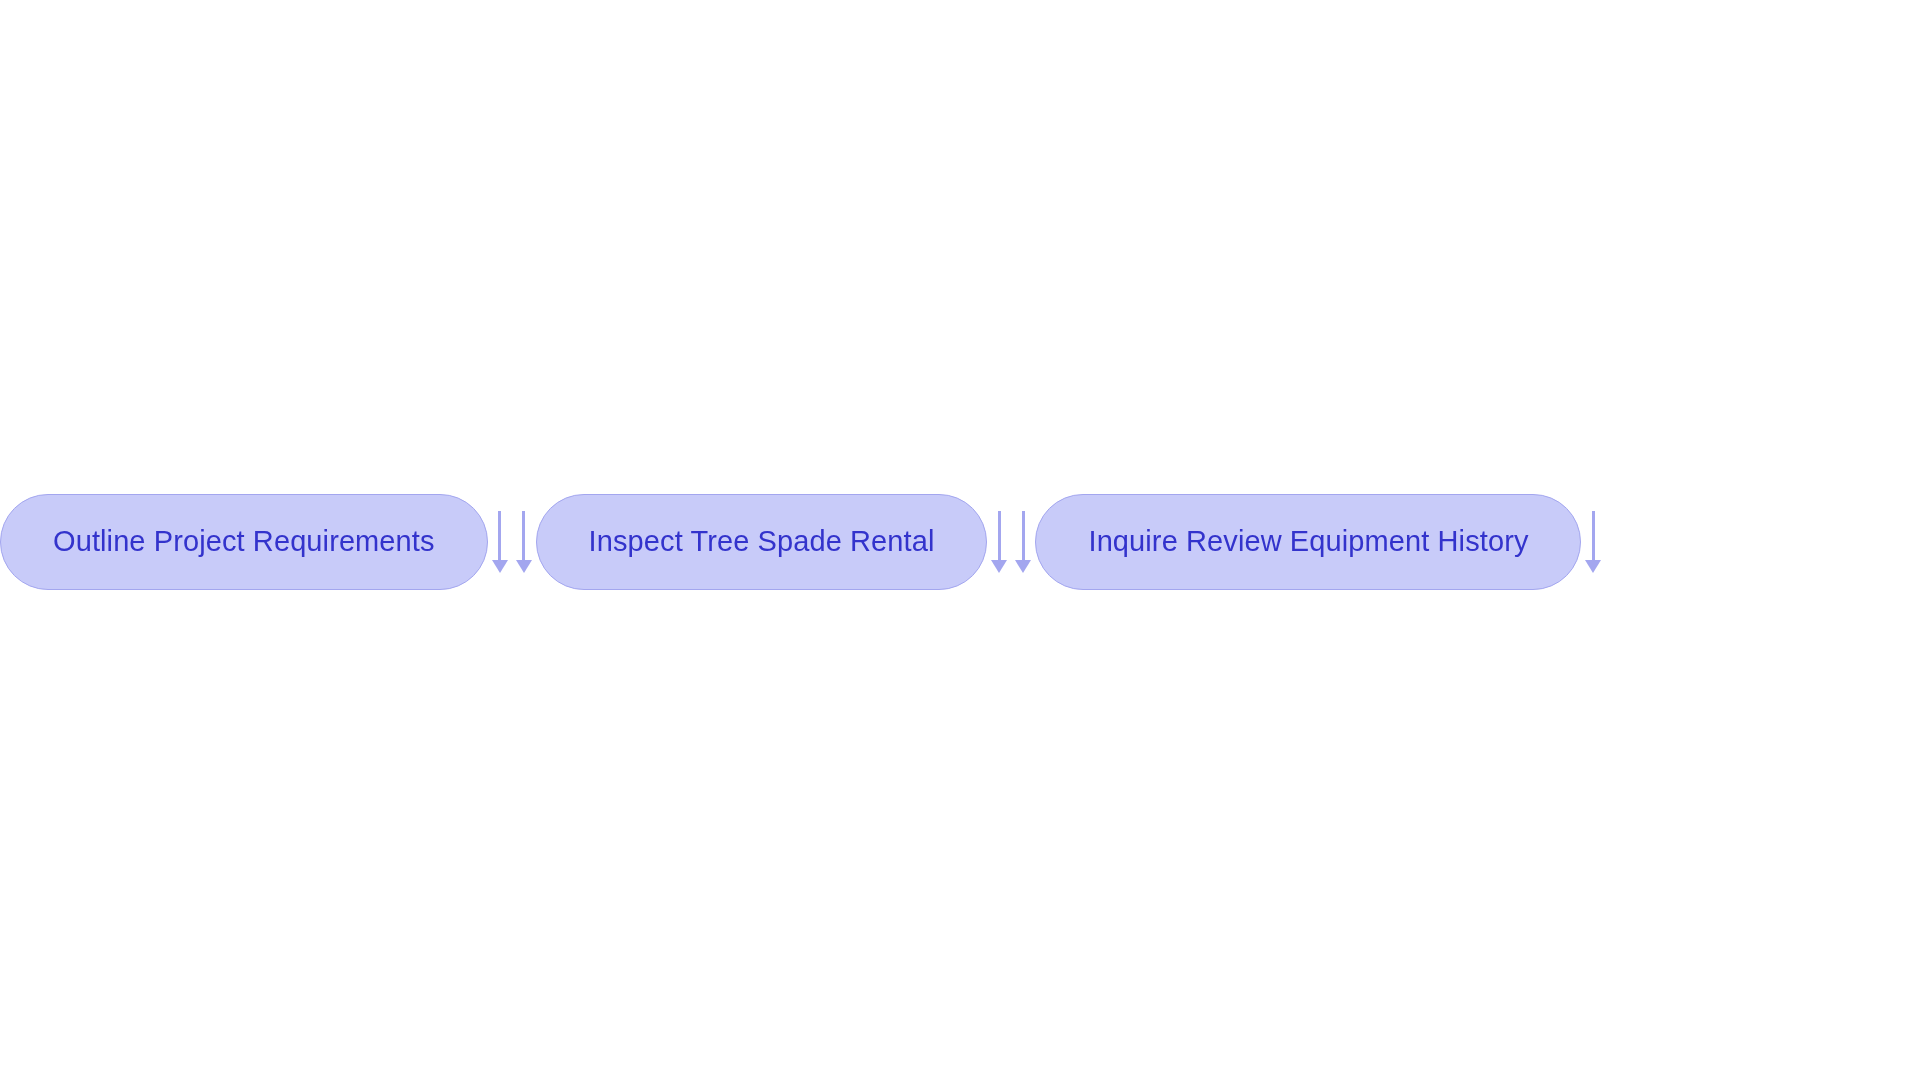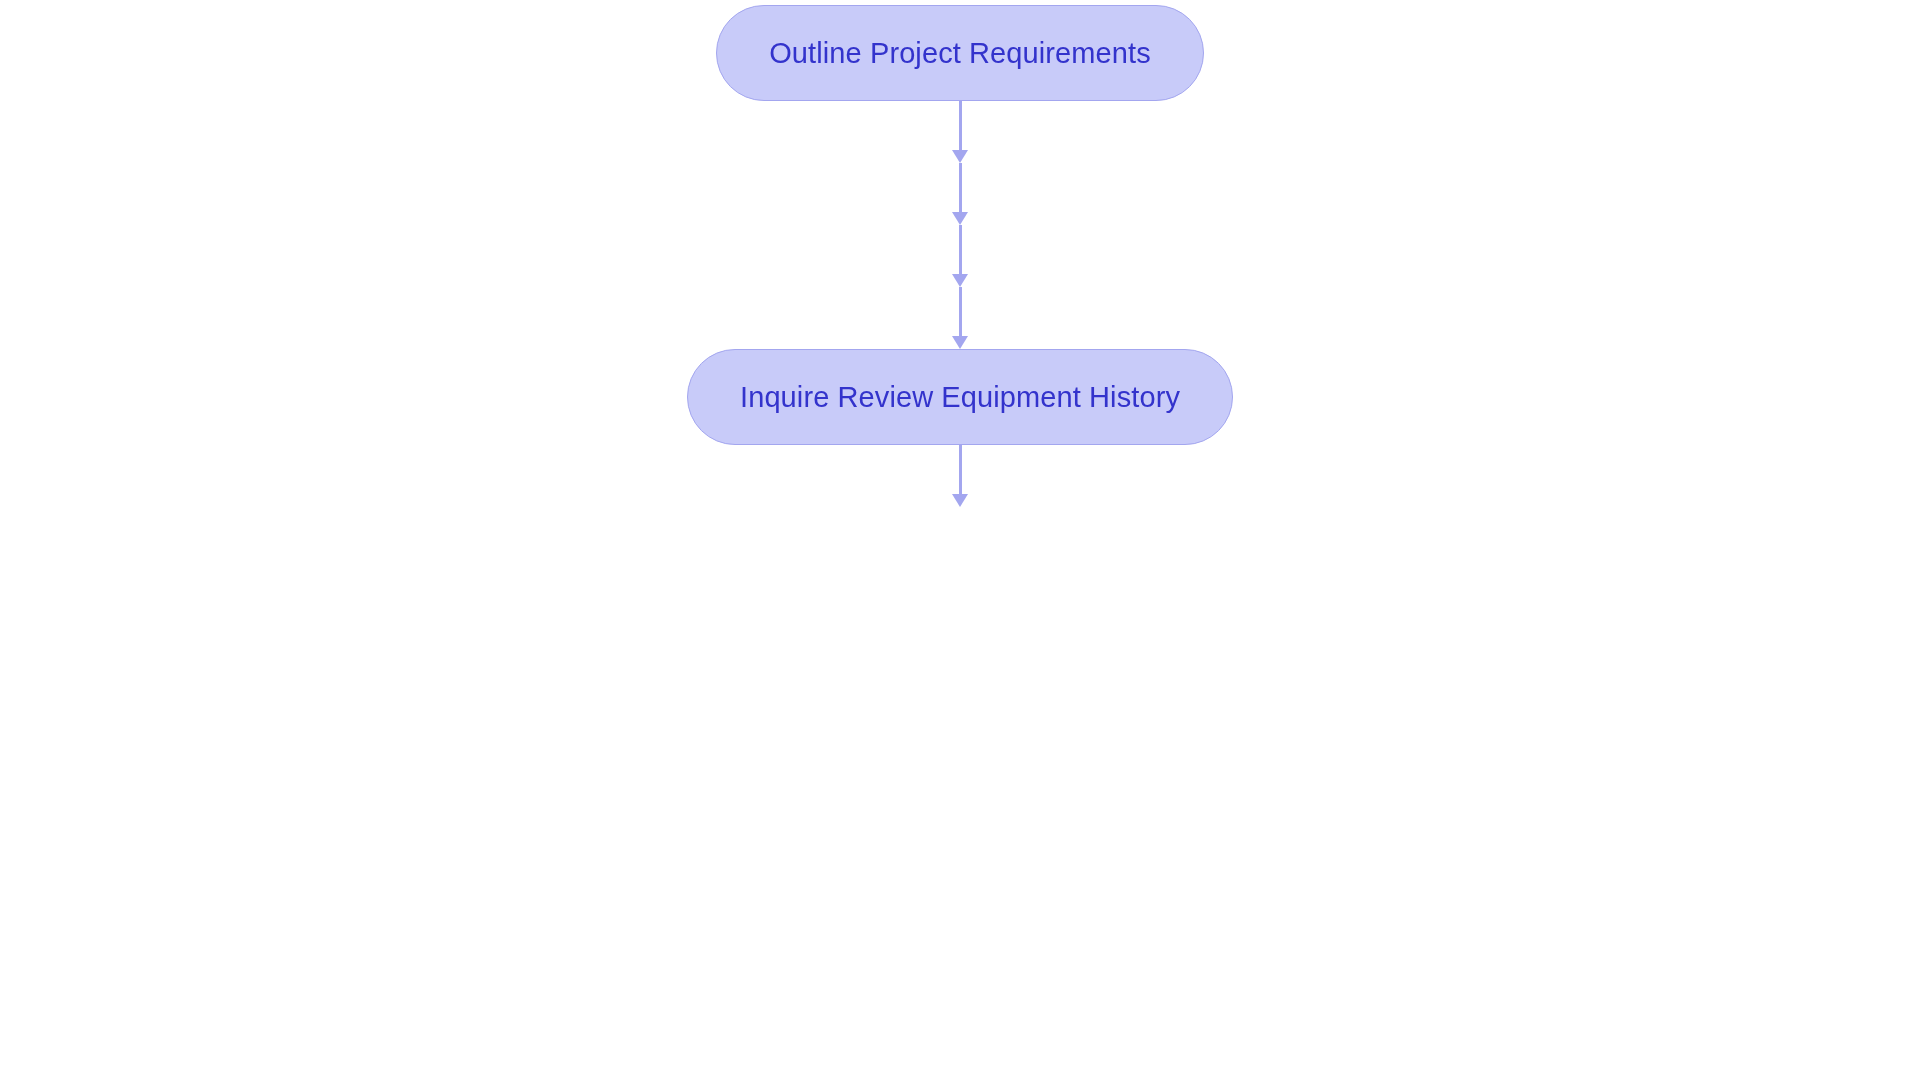--- a/index.html
+++ b/index.html
@@ -22,21 +22,21 @@
     background: #ffffff;
   }
 
   .flow-column {
     position: absolute;
     left: 0;
     top: 0;
     width: 1920px;
     height: 1083px;
     display: flex;
-    flex-direction: column;
+    flex-direction: row;
     align-items: center;
     justify-content: flex-start;
   }
 
   .flow-node {
     box-sizing: border-box;
     display: flex;
     align-items: center;
     justify-content: center;
     background: #c8cbf9;
@@ -105,20 +105,23 @@
       <div class="flow-connector-line"></div>
       <div class="flow-connector-head"></div>
     </div>
 
 
     <div class="flow-connector gap-2">
       <div class="flow-connector-line"></div>
       <div class="flow-connector-head"></div>
     </div>
 
+    <div class="flow-node">
+      <span class="flow-node-label">Inspect Tree Spade Rental</span>
+    </div>
 
     <div class="flow-connector gap-3">
       <div class="flow-connector-line"></div>
       <div class="flow-connector-head"></div>
     </div>
 
 
     <div class="flow-connector gap-4">
       <div class="flow-connector-line"></div>
       <div class="flow-connector-head"></div>

